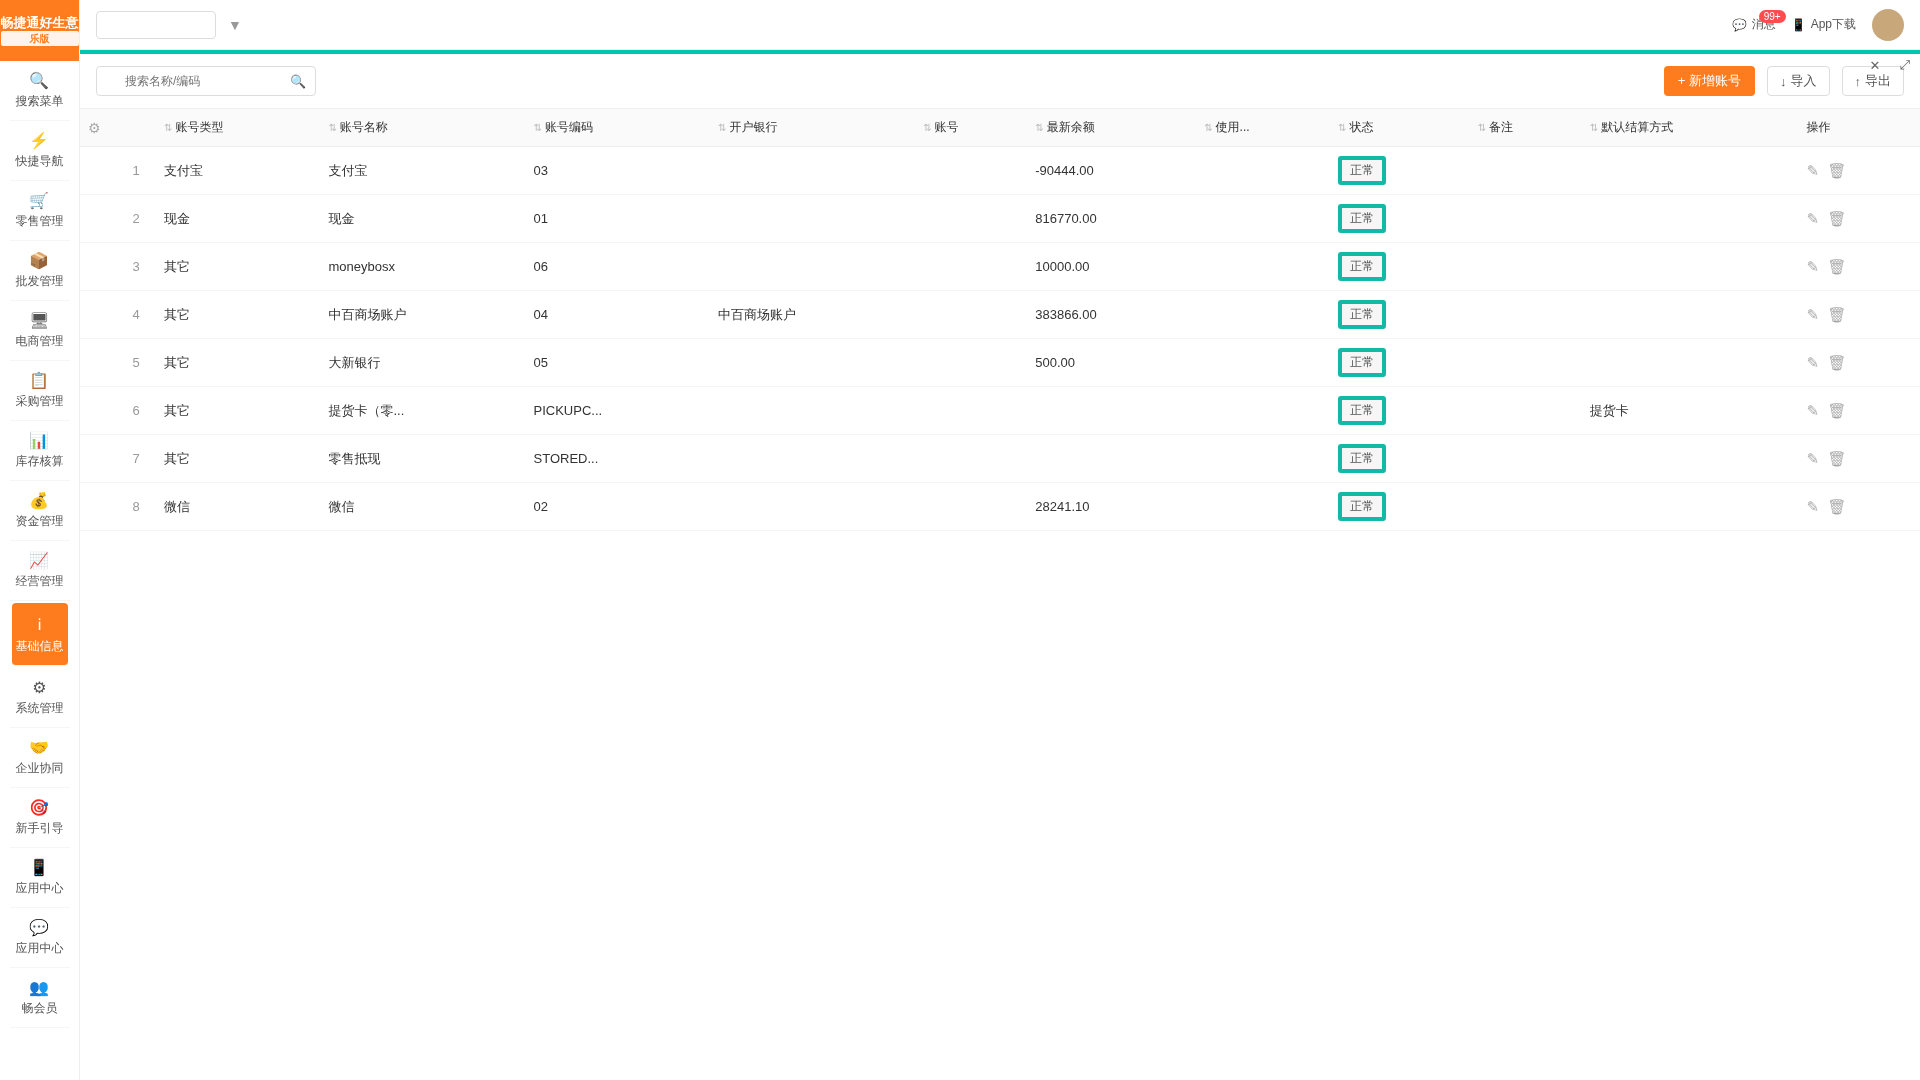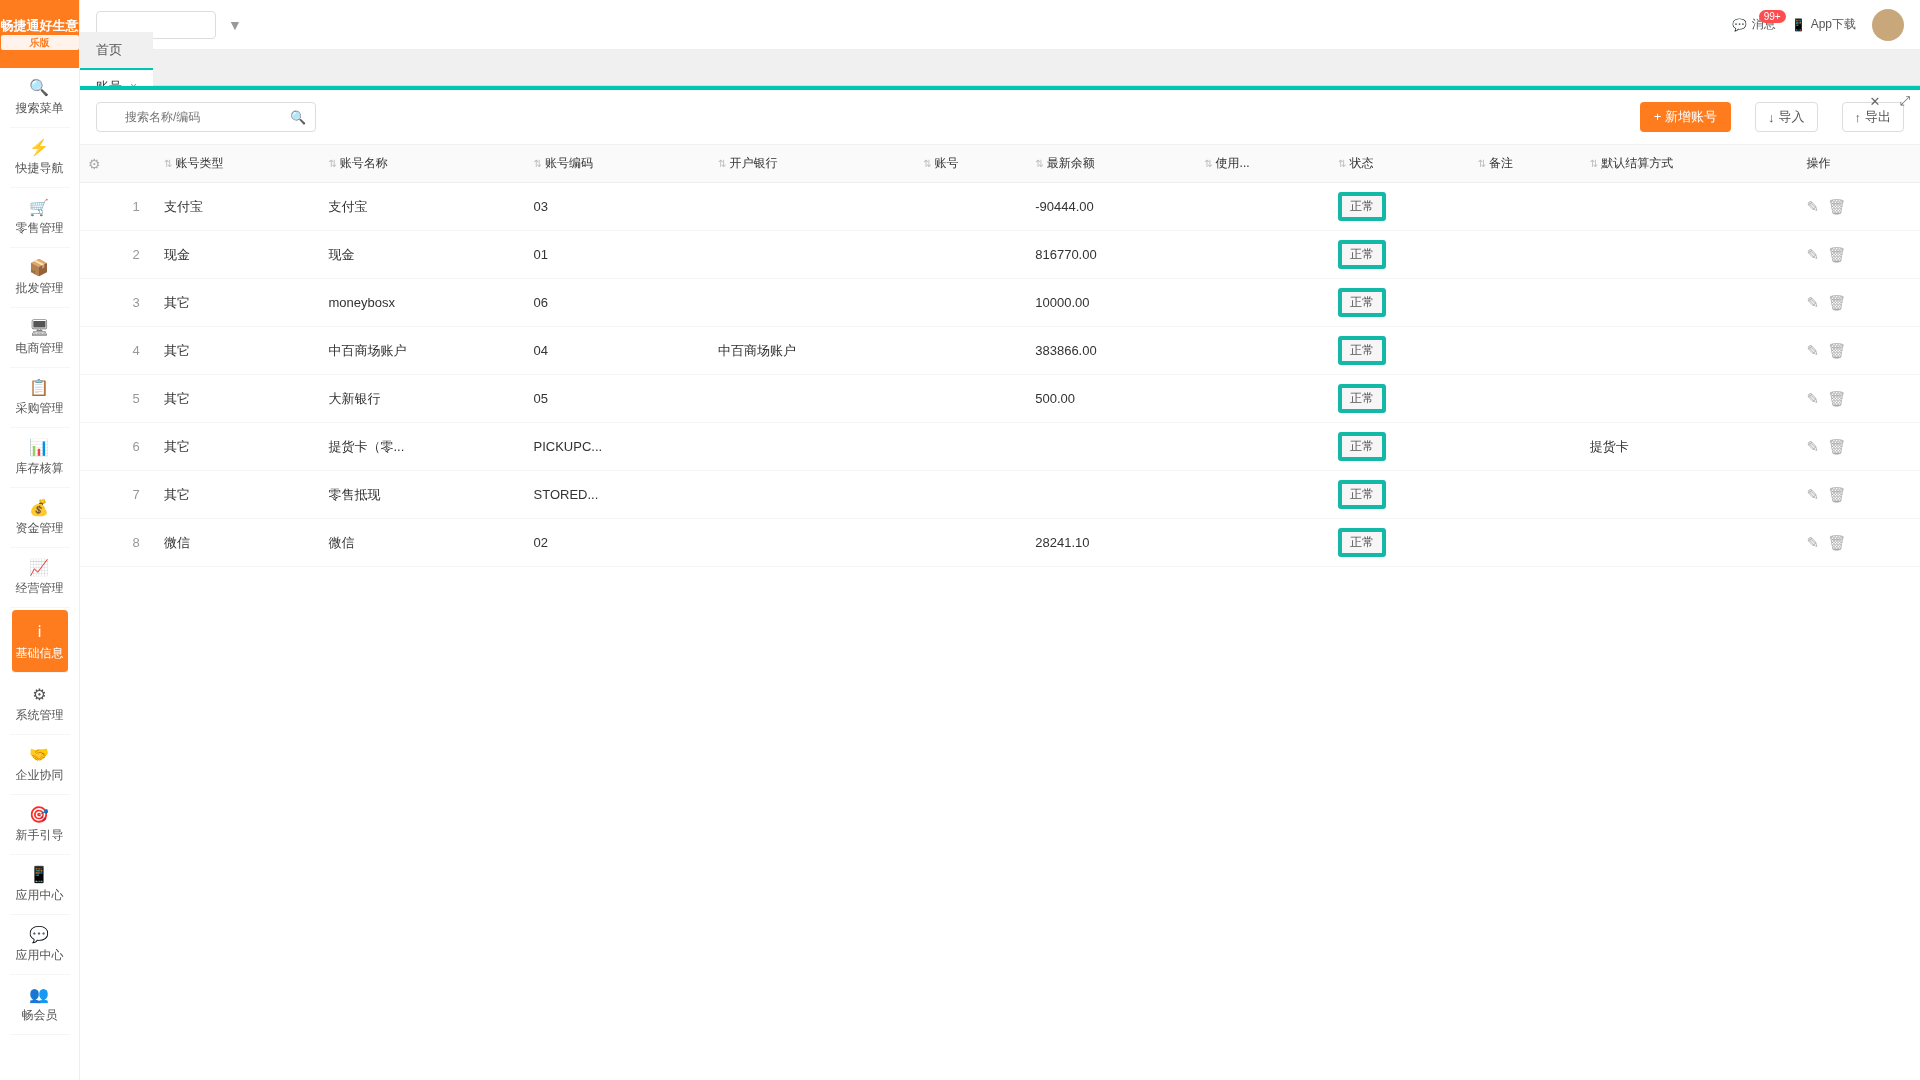--- a/index.html
+++ b/index.html
@@ -11,21 +11,21 @@
       background: #fff;
       display: flex;
       flex-direction: column;
       align-items: center;
       border-right: 1px solid #eee;
       height: 100%;
       overflow-y: auto;
     }
     .sidebar-logo {
       width: 80px;
-      height: 68px;
+      height: 61px;
       background: #ff7c1e;
       display: flex;
       align-items: center;
       justify-content: center;
       color: #fff;
       font-size: 11px;
       font-weight: bold;
     }
     .sidebar-logo-inner {
       text-align: center;
@@ -193,21 +193,21 @@
       font-size: 12px;
       flex: 1;
       background: transparent;
       margin-left: 20px;
     }
     .search-icon { color: #aaa; font-size: 13px; cursor: pointer; }
 
     .toolbar-right {
       display: flex;
       align-items: center;
-      gap: 24px;
+      gap: 12px;
     }
     .btn-add {
       background: #ff7c1e;
       color: #fff;
       border: none;
       border-radius: 4px;
       padding: 6px 14px;
       font-size: 13px;
       cursor: pointer;
       display: flex;
@@ -439,31 +439,20 @@
         <span class="badge">99+</span>
       </div>
       <div class="top-app">
         <span>📱</span>
         <span>App下载</span>
       </div>
       <div class="avatar" style="background: #c8a87a;"></div>
     </div>
   </div>
 
-  <div class="tab-bar">
-    <div id="tab-items-container">
-        <div class="tab-item">
-          <span>首页</span>
-        </div>
-        <div class="tab-item active">
-          <span>账号</span>
-          <span class="tab-close">×</span>
-        </div>
-      </div>
-  </div>
 
   <div class="content">
     <div class="teal-header"></div>
 
     <div class="win-controls">
       <div class="win-btn">✕</div>
       <div class="win-btn">⤢</div>
     </div>
 
     <div class="content-toolbar">

